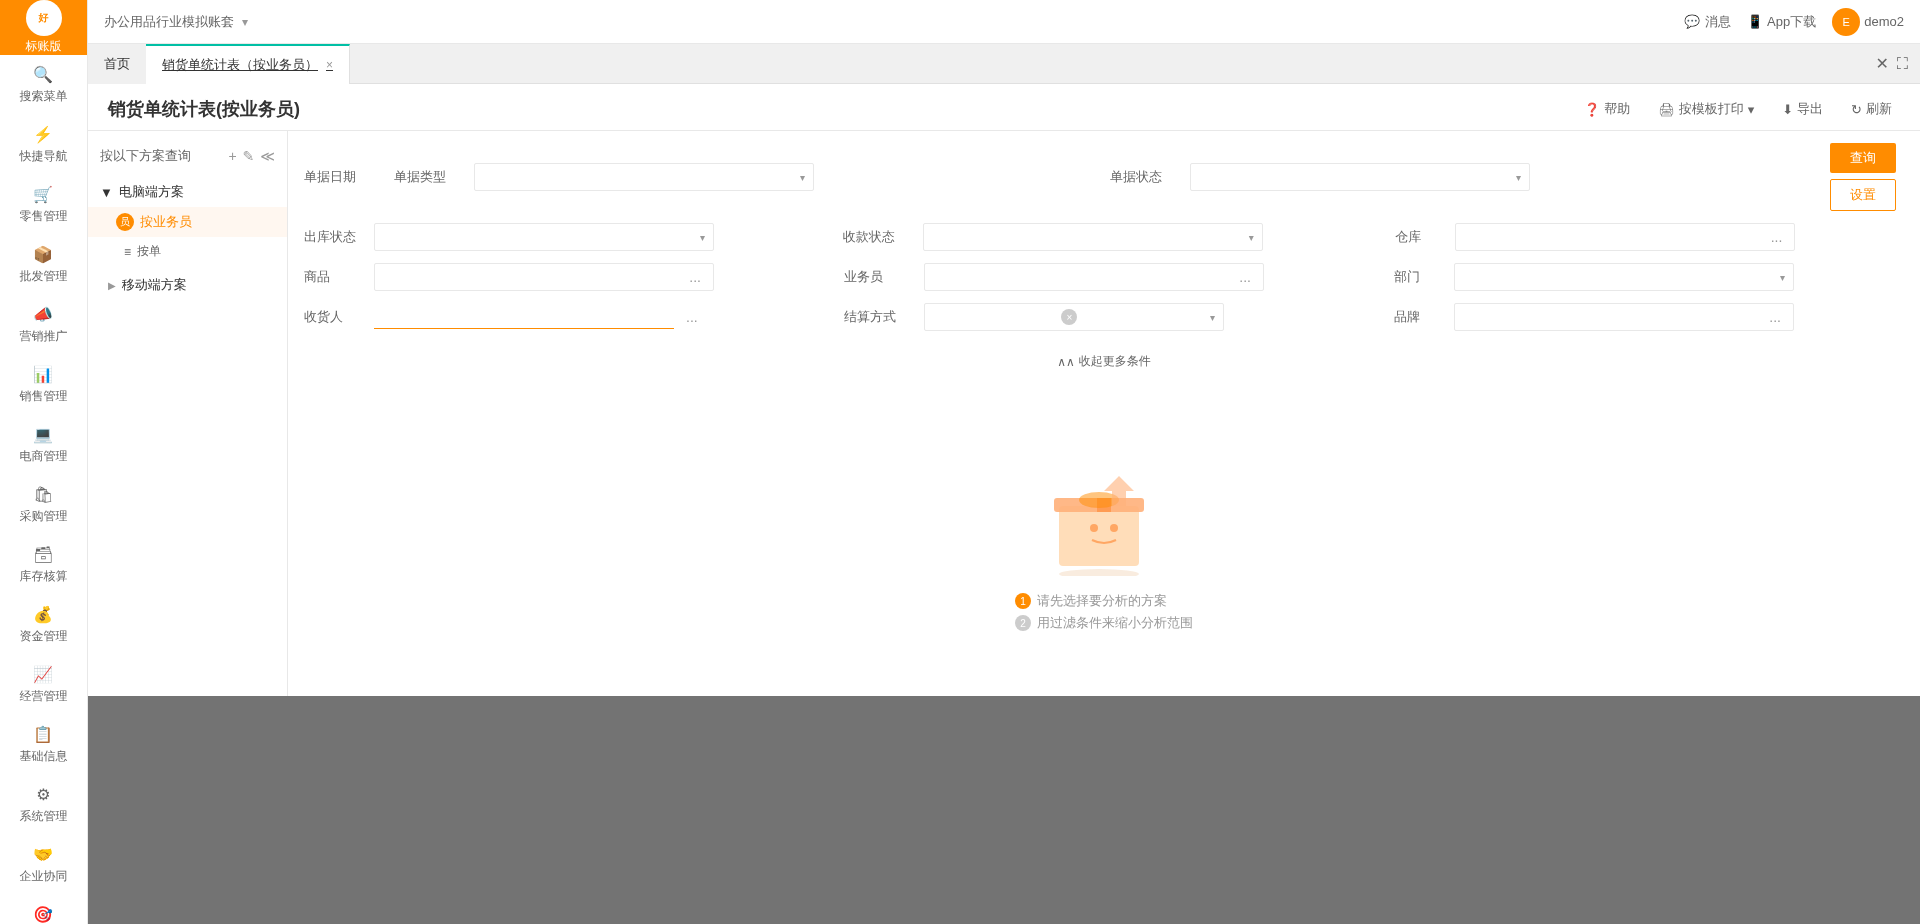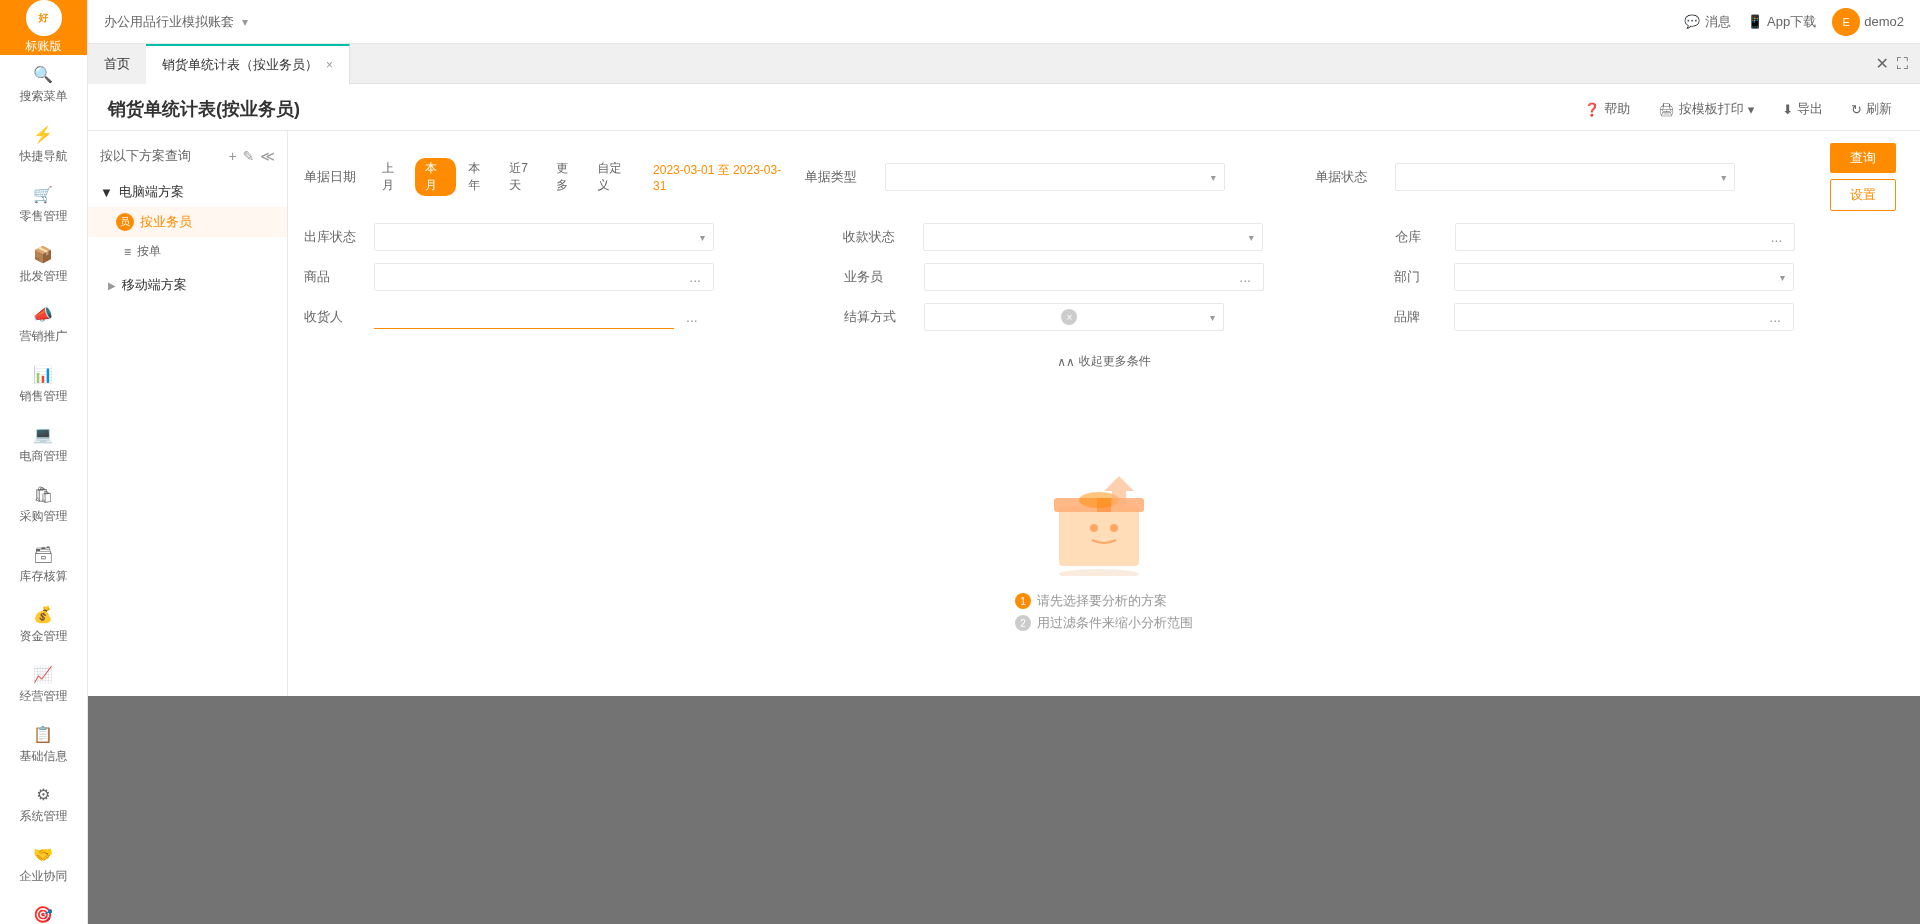--- a/index.html
+++ b/index.html
@@ -22,21 +22,21 @@
     .topbar-left { display: flex; align-items: center; gap: 8px; }
     .topbar-title { font-size: 13px; color: #666; }
     .topbar-arrow { color: #999; font-size: 12px; cursor: pointer; }
     .topbar-right { display: flex; align-items: center; gap: 16px; }
     .topbar-right .t-item { display: flex; align-items: center; gap: 4px; color: #666; font-size: 13px; cursor: pointer; }
     .topbar-right .avatar { width: 28px; height: 28px; border-radius: 50%; background: #ff8c00; display: flex; align-items: center; justify-content: center; color: #fff; font-size: 11px; }
 
     
     .tabbar { height: 40px; background: #f0f0f0; display: flex; align-items: center; padding: 0 0; border-bottom: 1px solid #e0e0e0; }
     .tab-home { padding: 0 16px; height: 40px; display: flex; align-items: center; font-size: 13px; color: #333; cursor: pointer; background: #f0f0f0; }
-    .tab-active { background: #fff; color: #333; height: 40px; display: flex; align-items: center; padding: 14px 16px; font-size: 13px; border-top: 2px solid #00bfa5; border-right: 1px solid #e0e0e0; position: relative; }
+    .tab-active { background: #fff; color: #333; height: 40px; display: flex; align-items: center; padding: 14px 16px; font-size: 13px; border-top: 2px solid #00bfa5; border-right: 1px solid #e0e0e0; position: relative; text-decoration: underline; }
     .tab-close { margin-left: 8px; color: #999; cursor: pointer; font-size: 12px; }
     .tabbar-actions { margin-left: auto; display: flex; align-items: center; gap: 8px; padding-right: 12px; }
     .tabbar-actions span { font-size: 16px; cursor: pointer; color: #666; }
 
     
     .content { flex: 1; overflow-y: auto; background: #737373; padding: 0; }
 
     
     .page-header { background: #fff; padding: 12px 20px 8px; display: flex; align-items: center; justify-content: space-between; border-bottom: 1px solid #e8e8e8; }
     .page-title { font-size: 18px; font-weight: 600; color: #333; }
@@ -272,31 +272,20 @@
           <span>移动端方案</span>
         </div>
       </div>
 
       <div style="flex:1; display:flex; flex-direction:column; overflow:hidden;">
 
         <div class="filter-area">
 
           <div class="filter-row">
             <span class="filter-label">单据日期</span>
-            <div class="filter-control">
-              <div class="date-tabs">
-                <span class="date-tab">上月</span>
-                <span class="date-tab active">本月</span>
-                <span class="date-tab">本年</span>
-                <span class="date-tab">近7天</span>
-                <span class="date-tab">更多</span>
-                <span class="date-tab">自定义</span>
-              </div>
-              <span class="date-range">2023-03-01 至 2023-03-31</span>
-            </div>
             <span class="filter-label" style="width:80px; margin-left:20px;">单据类型</span>
             <div class="filter-control">
               <div class="select-control select-wide">
                 <span></span>
                 <span class="arrow">▾</span>
               </div>
             </div>
             <span class="filter-label" style="width:80px; margin-left:20px;">单据状态</span>
             <div class="filter-control">
               <div class="select-control select-wide">

